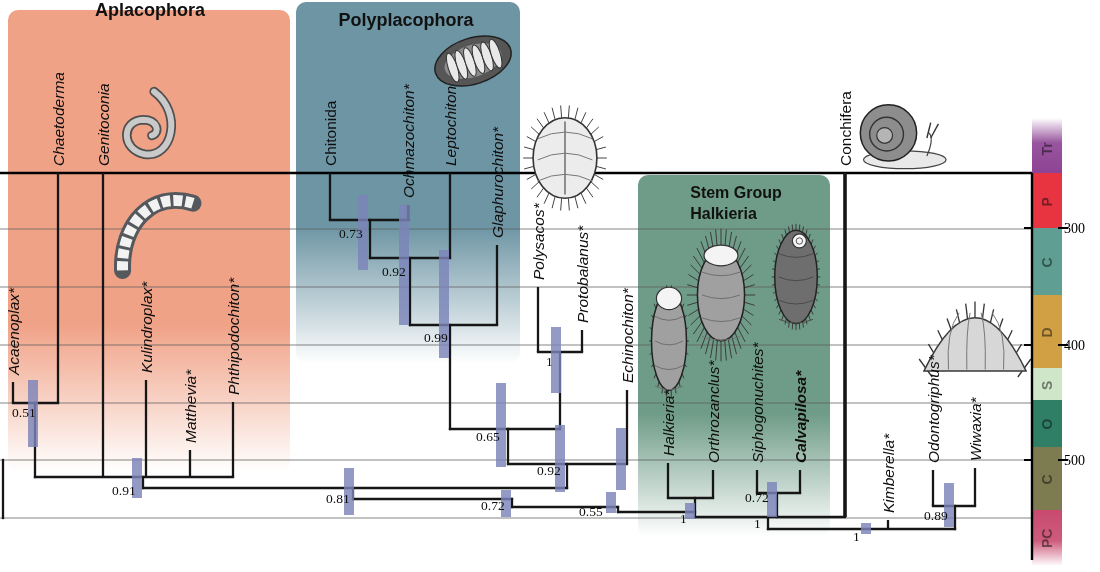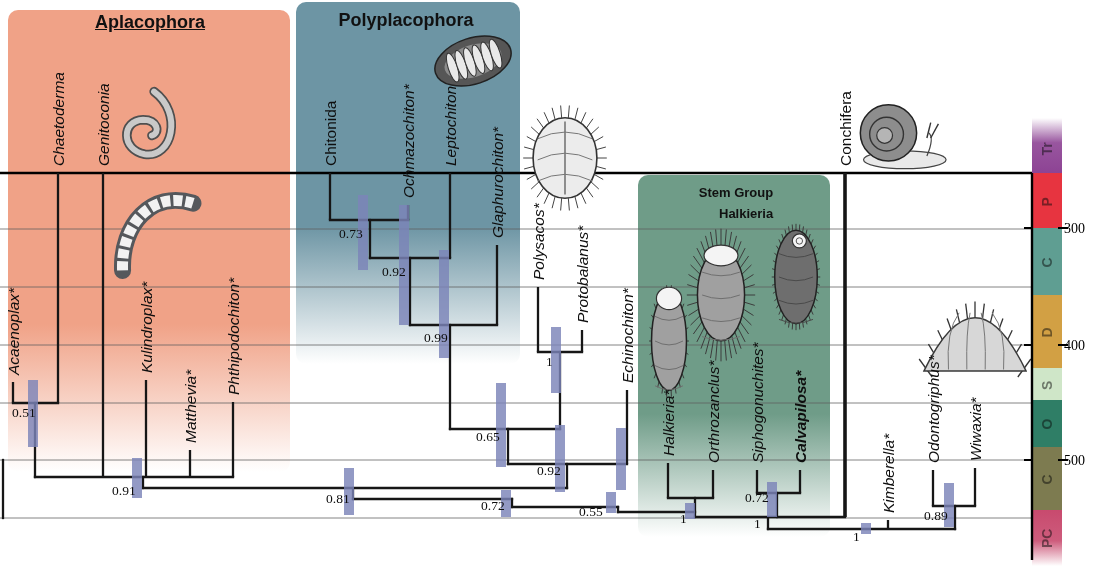--- a/index.html
+++ b/index.html
@@ -6,23 +6,23 @@
   #stage{
     position:relative;width:1100px;height:572px;overflow:hidden;
     background:#ffffff;font-family:"Liberation Sans",sans-serif;
   }
   #fig{position:absolute;left:0;top:0;}
   .hdr{
     position:absolute;transform:translateX(-50%);
     font-family:"Liberation Sans",sans-serif;font-weight:bold;color:#111;
     white-space:nowrap;pointer-events:none;
   }
-  #hdr-apl{left:150px;top:12px;font-size:18px;text-decoration:underline;}
+  #hdr-apl{left:150px;top:0;font-size:18px;}
   #hdr-poly{left:406px;top:10px;font-size:18px;}
-  #hdr-stem{left:736px;top:182px;font-size:13px;text-align:right;line-height:21px;}
+  #hdr-stem{left:736px;top:182px;font-size:16px;text-align:left;line-height:21px;}
 </style>
 </head>
 <body>
 
 <div id="stage">
   <svg id="fig" width="1100" height="572" viewBox="0 0 1100 572">
       <defs>
         <linearGradient id="grad-aplacophora" x1="0" y1="0" x2="0" y2="1">
           <stop offset="0" stop-color="#f0a287" stop-opacity="1"></stop>
           <stop offset="0.68" stop-color="#f0a287" stop-opacity="1"></stop>

